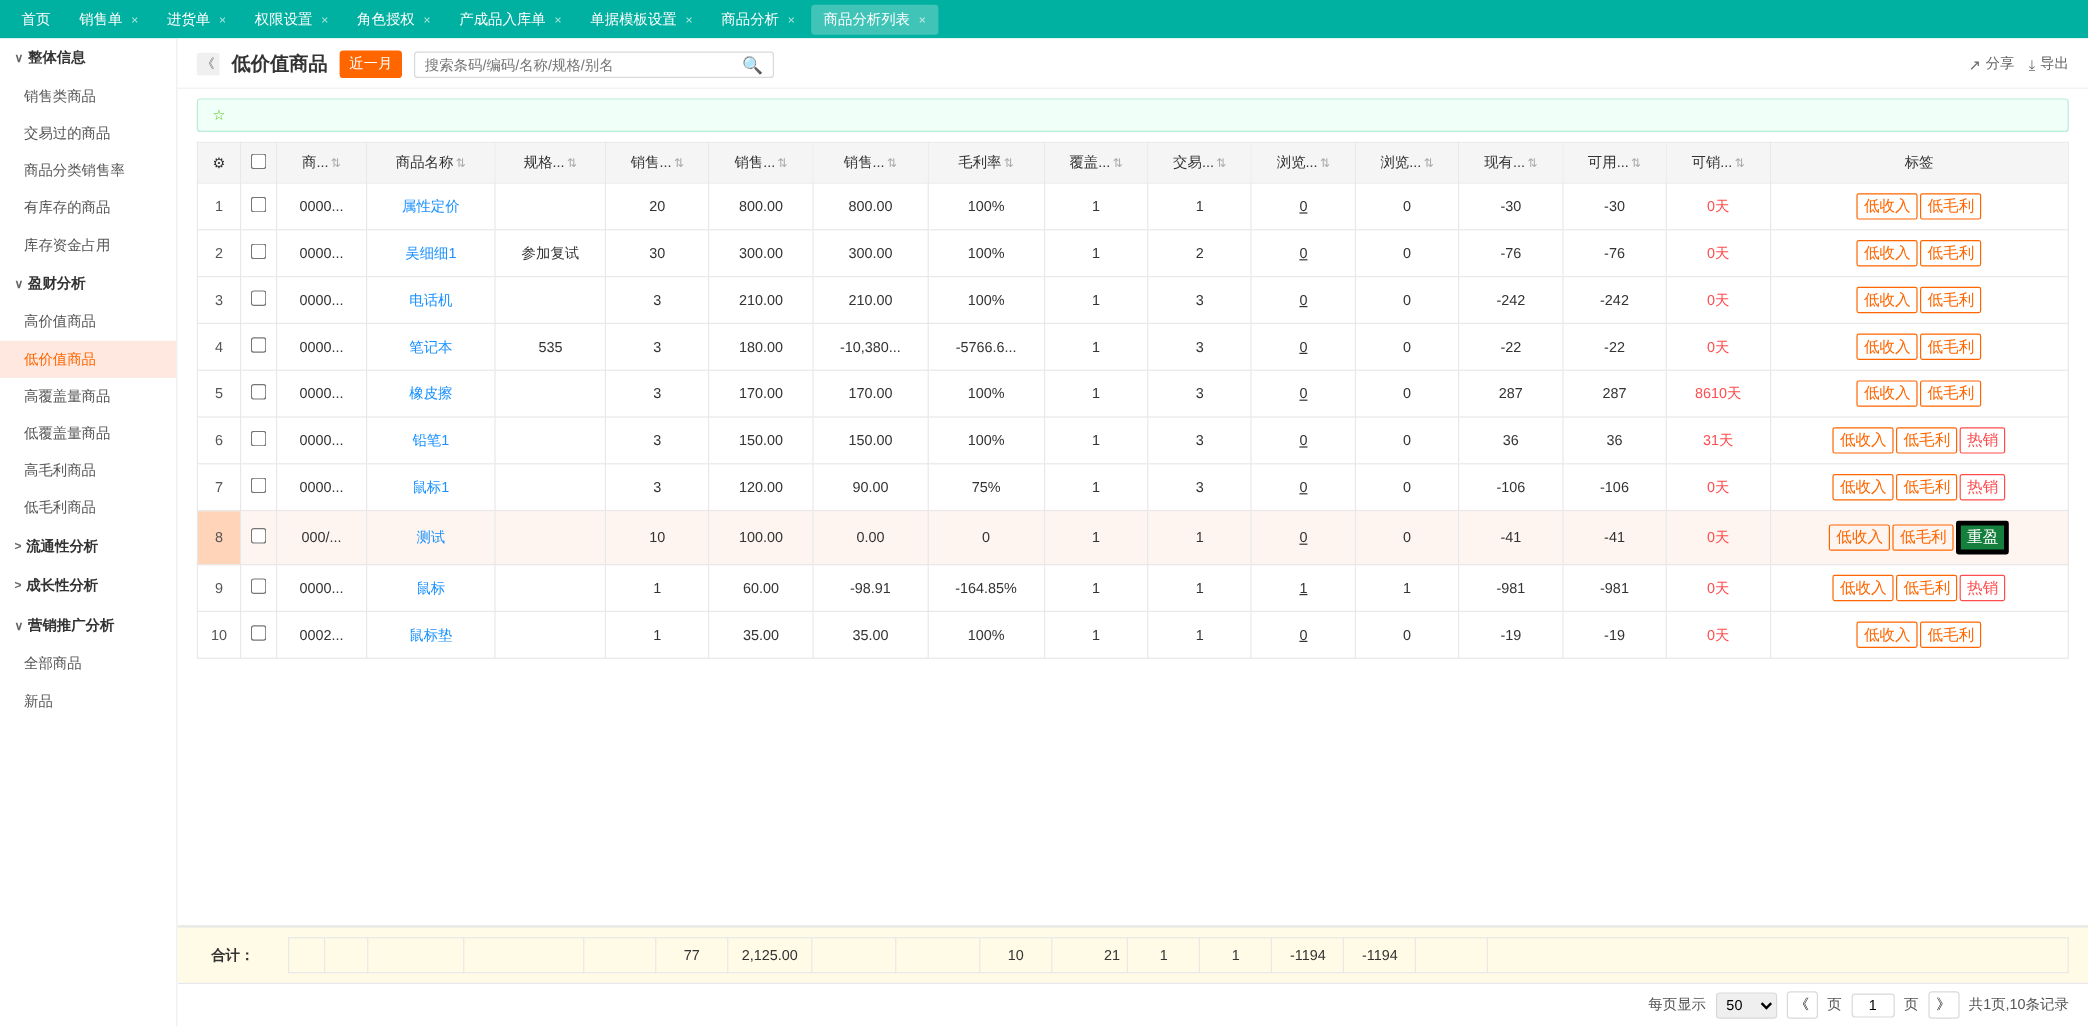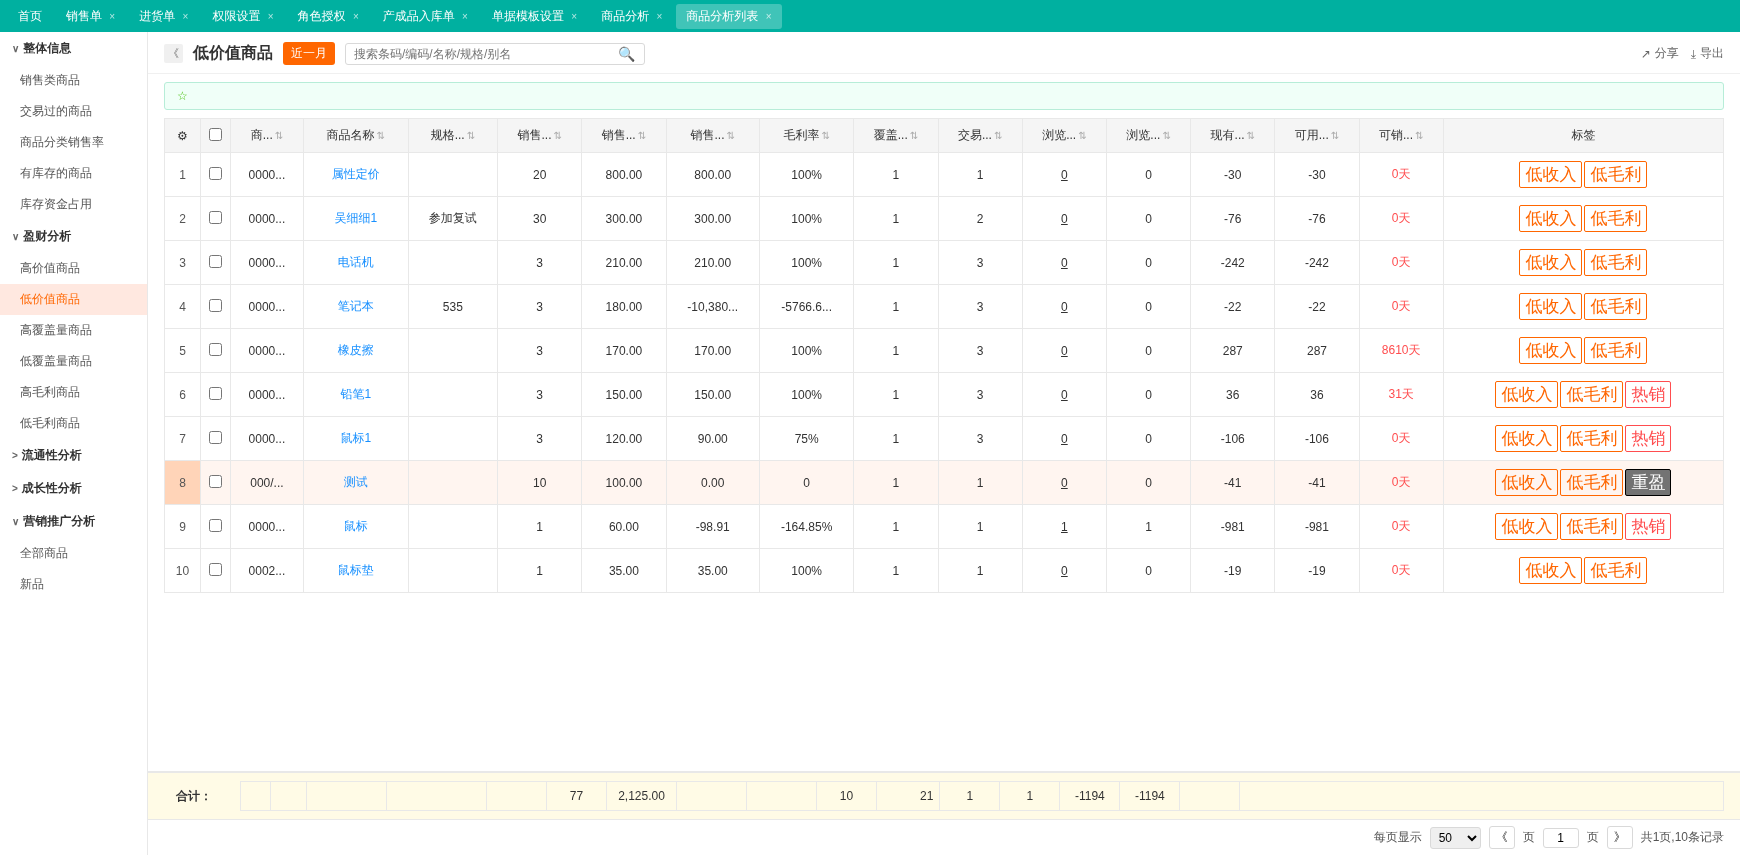--- a/index.html
+++ b/index.html
@@ -171,23 +171,23 @@
       border: 1px solid #e8e8e8;
       color: #333;
       white-space: nowrap;
     }
     tr.highlighted td { background: #fff5f0; }
     tr.highlighted td:first-child { background: #ffd4b8; }
 
     .checkbox-cell { width: 30px; }
     .num-cell { width: 36px; color: #555; }
 
-    .tag { display: inline-block; padding: 1px 5px; border-radius: 2px; font-size: 17px; margin: 1px; }
+    .tag { display: inline-block; padding: 1px 5px; border-radius: 2px; font-size: 13px; margin: 1px; }
     .tag-orange { color: #ff6600; border: 1px solid #ff6600; }
-    .tag-orange-fill { color: white; background: #737373; border: 1px solid #000000; font-family: Liberation Mono, monospace; }
+    .tag-orange-fill { color: white; background: #15803d; border: 4px solid #000000; font-family: Liberation Mono, monospace; }
 
     
     .footer-total {
       background: #fffbe6;
       border-top: 2px solid #e8e8e8;
       padding: 8px 16px;
       display: flex;
       align-items: center;
     }
     .total-label {

